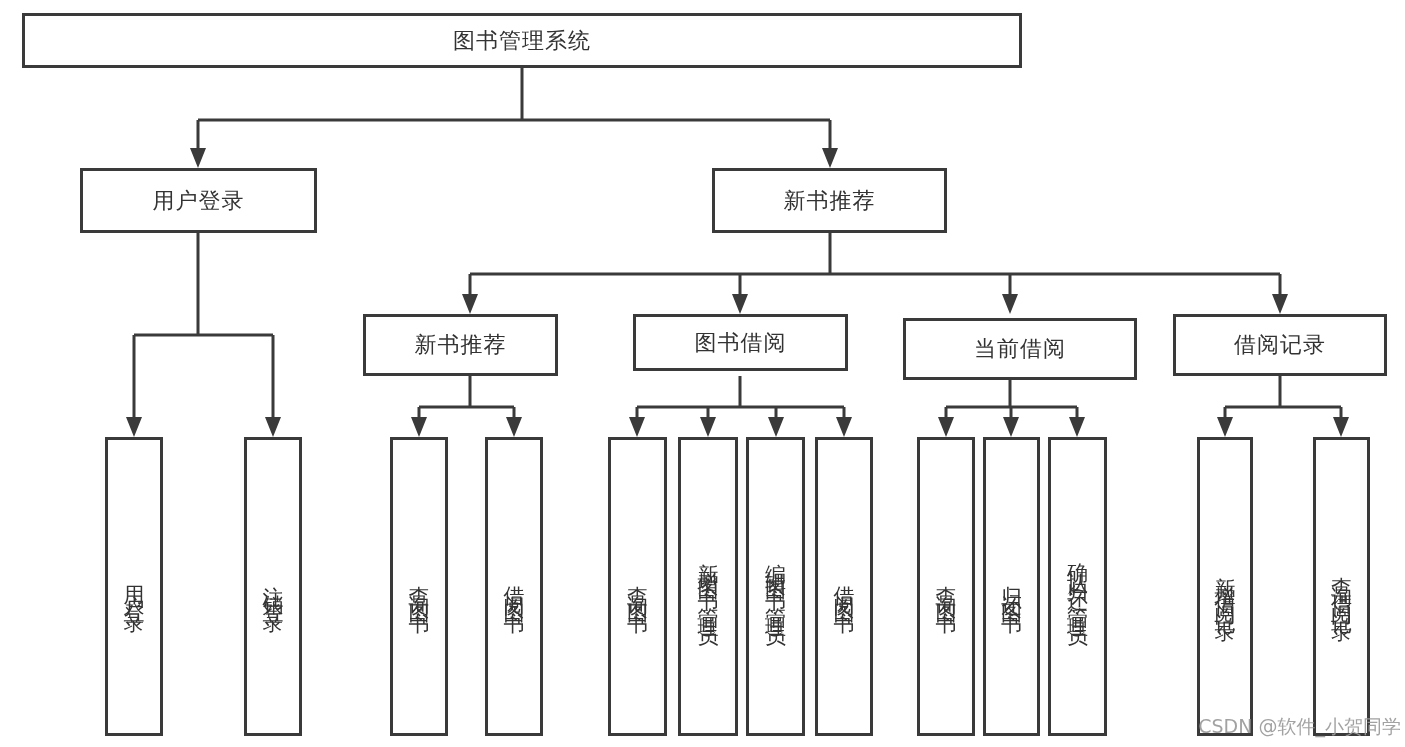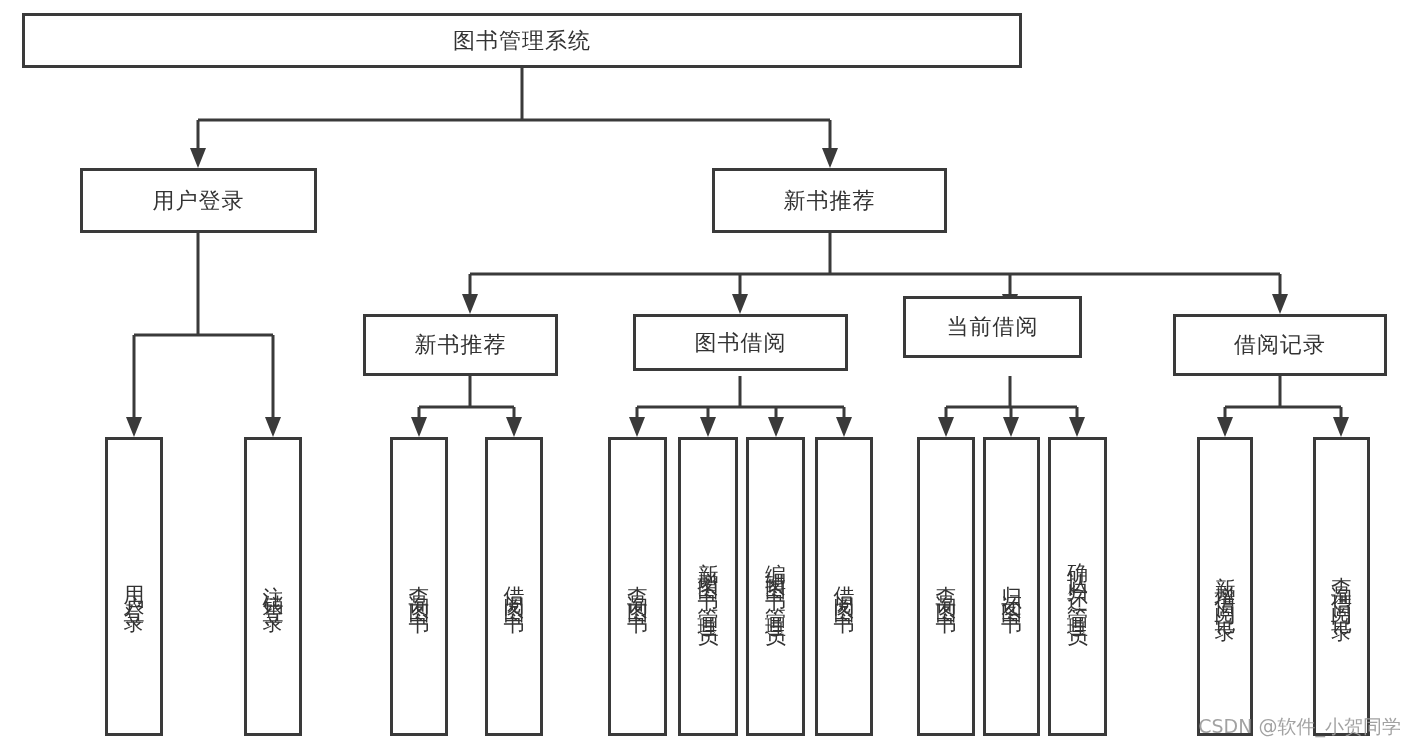--- a/index.html
+++ b/index.html
@@ -45,21 +45,21 @@
   <div class="node" style="left:712px;top:168px;width:235px;height:65px">
     <span class="hlabel">新书推荐</span>
   </div>
 
   <div class="node" style="left:363px;top:314px;width:195px;height:62px">
     <span class="hlabel">新书推荐</span>
   </div>
   <div class="node" style="left:633px;top:314px;width:215px;height:57px">
     <span class="hlabel">图书借阅</span>
   </div>
-  <div class="node" style="left:903px;top:296px;width:179px;height:62px">
+  <div class="node" style="left:903px;top:318px;width:234px;height:62px">
     <span class="hlabel">当前借阅</span>
   </div>
   <div class="node" style="left:1173px;top:314px;width:214px;height:62px">
     <span class="hlabel">借阅记录</span>
   </div>
 
   <div class="node" style="left:105px;top:437px;width:58px;height:299px">
     <span class="vlabel">用户登录</span>
   </div>
   <div class="node" style="left:244px;top:437px;width:58px;height:299px">

